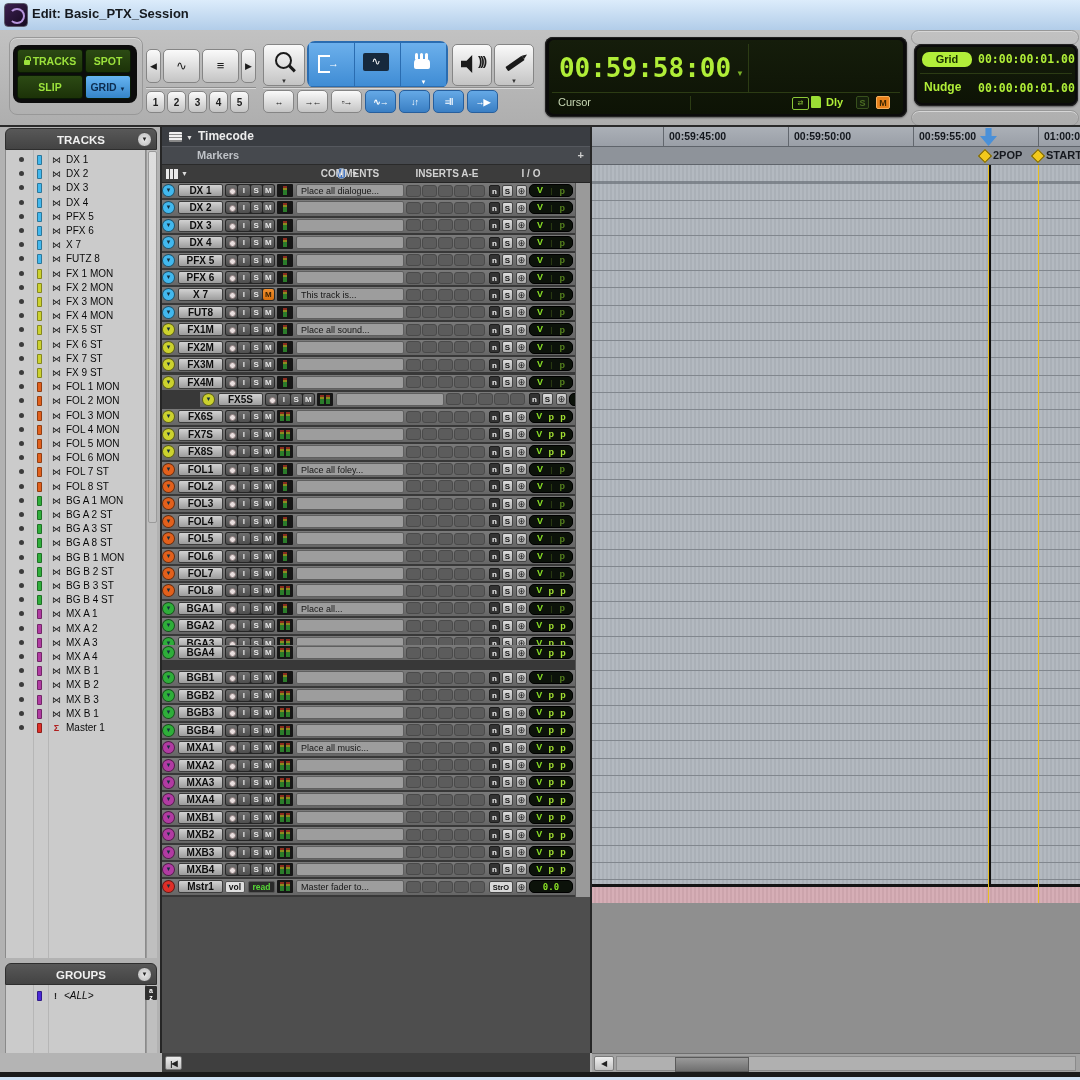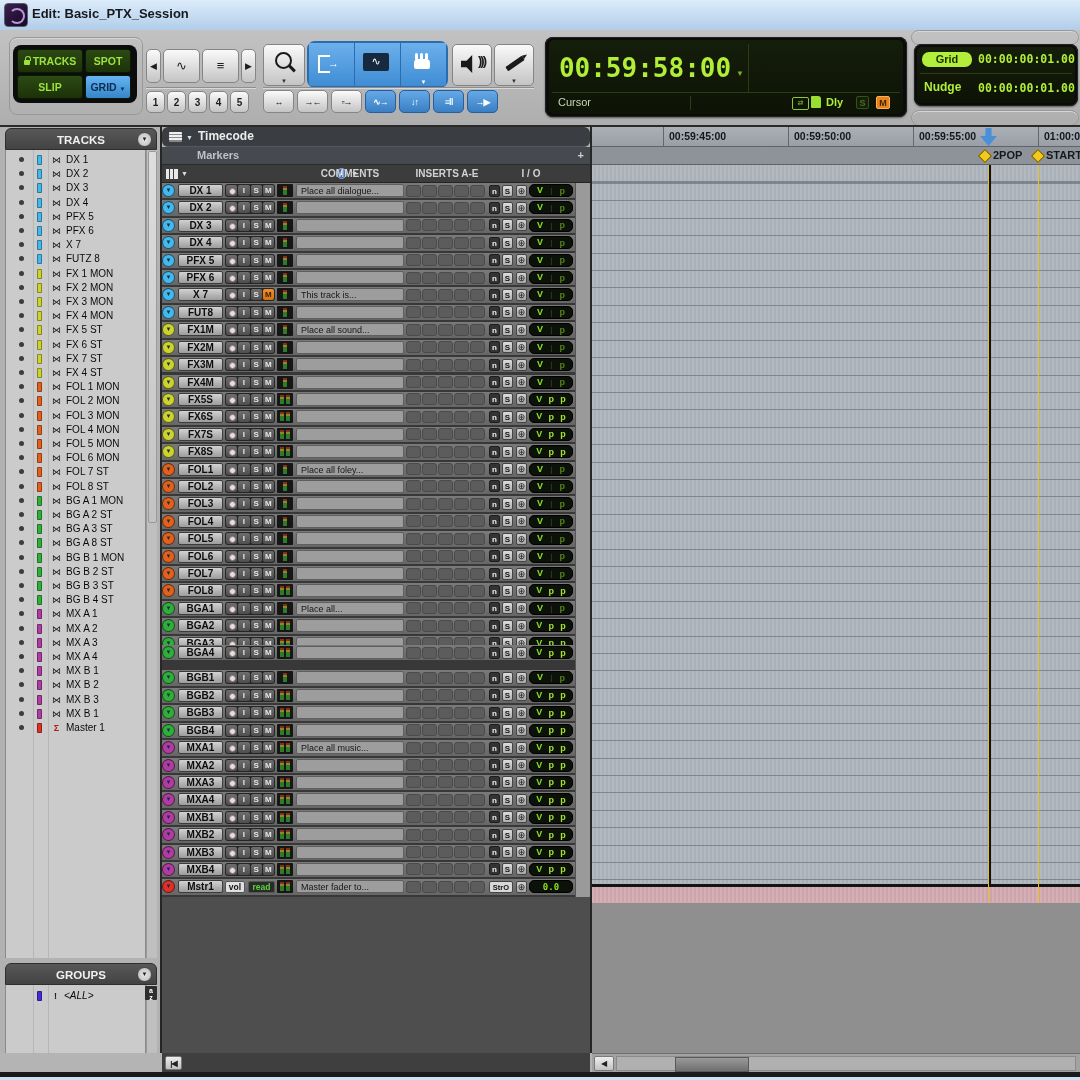--- a/index.html
+++ b/index.html
@@ -67,21 +67,21 @@
   .sb-bullet{position:absolute;left:13px;top:4px;width:5px;height:5px;border-radius:50%;background:#3c3c3c;}
   .sb-chip{position:absolute;left:31px;top:2px;width:5px;height:10px;border-radius:1px;border:1px solid rgba(0,0,0,.35);box-sizing:border-box;}
   .sb-icon{position:absolute;left:44px;top:0;width:13px;font-size:9px;color:#222;line-height:14px;text-align:center;}
   .sb-icon.master{color:#b02020;font-weight:bold;}
   .sb-label{position:absolute;left:60px;top:0;font-size:10px;color:#0a0a0a;line-height:14px;white-space:nowrap;}
   .scroll-col{background:#bfbfbf;border-left:1px solid #999;box-sizing:border-box;}
   .scroll-thumb{position:absolute;left:1px;width:9px;background:linear-gradient(#dedede,#c2c2c2);border:1px solid #9a9a9a;border-radius:2px;box-sizing:border-box;}
   #az-btn{left:145px;top:986px;width:12px;height:14px;background:#2e2e2e;color:#fff;font-size:7px;font-weight:bold;
     text-align:center;line-height:7px;padding-top:1px;box-sizing:border-box;border-radius:1px;}
   
-  #tc-bar{left:162px;top:127px;width:428px;height:20px;background:#3a3d42;border-bottom:1px solid #55585e;box-sizing:border-box;border-radius:6px;}
+  #tc-bar{left:162px;top:127px;width:428px;height:20px;background:#3a3d42;border-bottom:1px solid #55585e;box-sizing:border-box;}
   #tc-icon{position:absolute;left:7px;top:5px;width:13px;height:10px;background:linear-gradient(#f0f0f0 0 2px,#888 2px 3px,#f0f0f0 3px 5px,#888 5px 6px,#f0f0f0 6px 8px,#888 8px 10px);border-radius:1px;}
   #tc-caret{position:absolute;left:24px;top:7px;font-size:7px;color:#ddd;}
   #tc-label{position:absolute;left:36px;top:2px;font-size:12px;font-weight:bold;color:#ececec;}
   #mk-bar{left:162px;top:147px;width:428px;height:18px;background:#46494e;border-bottom:1px solid #2a2a2a;box-sizing:border-box;}
   #mk-label{position:absolute;left:35px;top:2px;font-size:11px;font-weight:bold;color:#bfc2c7;}
   #mk-plus{position:absolute;right:6px;top:2px;font-size:11px;font-weight:bold;color:#cfcfcf;}
   #ruler{left:592px;top:127px;width:488px;height:20px;background:linear-gradient(#abb0b7,#9a9fa7);display:flex;
     border-bottom:1px solid #5f646b;box-sizing:border-box;}
   .rcell{height:100%;border-left:1px solid #62676e;box-sizing:border-box;font-size:10.5px;font-weight:bold;
     color:#13171d;padding-left:5px;line-height:19px;white-space:nowrap;overflow:hidden;}
@@ -356,21 +356,21 @@
     <div class="sb-item" style="top: 201.8px;">
       <span class="sb-bullet"></span>
       <span class="sb-chip" style="background: rgb(204, 210, 46);"></span>
       <span class="sb-icon">⋈</span>
       <span class="sb-label">FX 7 ST</span>
     </div>
     <div class="sb-item" style="top: 216px;">
       <span class="sb-bullet"></span>
       <span class="sb-chip" style="background: rgb(204, 210, 46);"></span>
       <span class="sb-icon">⋈</span>
-      <span class="sb-label">FX 4 ST</span>
+      <span class="sb-label">FX 9 ST</span>
     </div>
     <div class="sb-item" style="top: 230.2px;">
       <span class="sb-bullet"></span>
       <span class="sb-chip" style="background: rgb(226, 96, 28);"></span>
       <span class="sb-icon">⋈</span>
       <span class="sb-label">FOL 1 MON</span>
     </div>
     <div class="sb-item" style="top: 244.4px;">
       <span class="sb-bullet"></span>
       <span class="sb-chip" style="background: rgb(226, 96, 28);"></span>
@@ -939,21 +939,21 @@
       </div>
       <div class="io-n">n</div>
       <div class="io-s">S</div>
       <div class="io-pan">⊕</div>
       <div class="io-volbox">
         <span class="io-v">V</span>
         <span class="io-sep">|</span>
         <span class="io-p">p</span>
       </div>
     </div>
-    <div class="trk-row" style="top: 208.92px;">
+    <div class="trk-row" style="top: 208.92px; margin-left: 40px;">
       <div class="trk-circle" style="background: rgb(204, 210, 46);">▼</div>
       <div class="trk-plate">FX5S</div>
       <div class="oism">
         <div class="oism-btn">
           <span class="rec-dot"></span>
         </div>
         <div class="oism-btn">I</div>
         <div class="oism-btn">S</div>
         <div class="oism-btn">M</div>
       </div>

